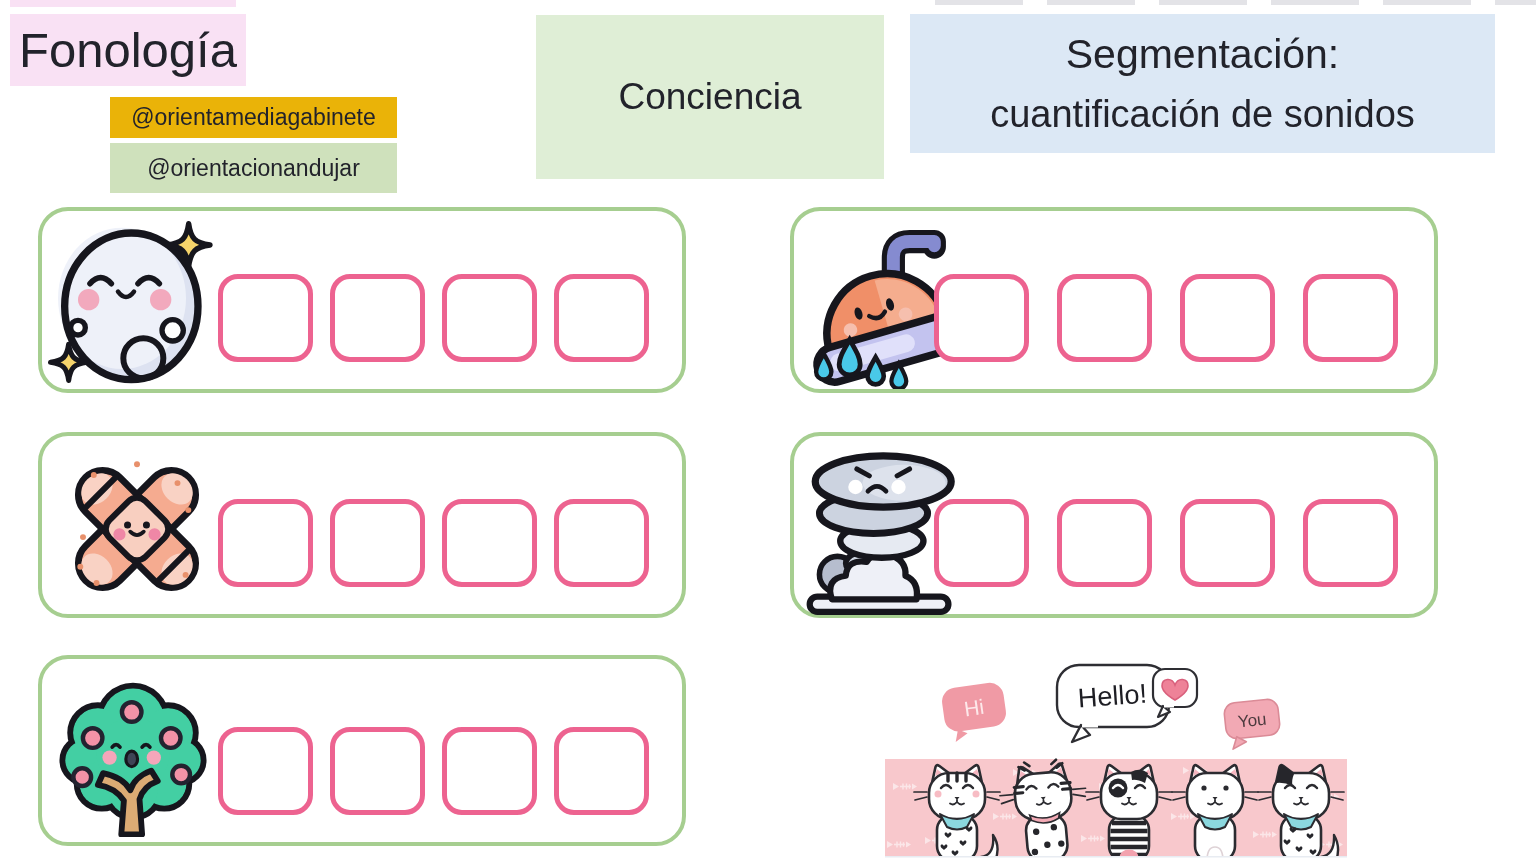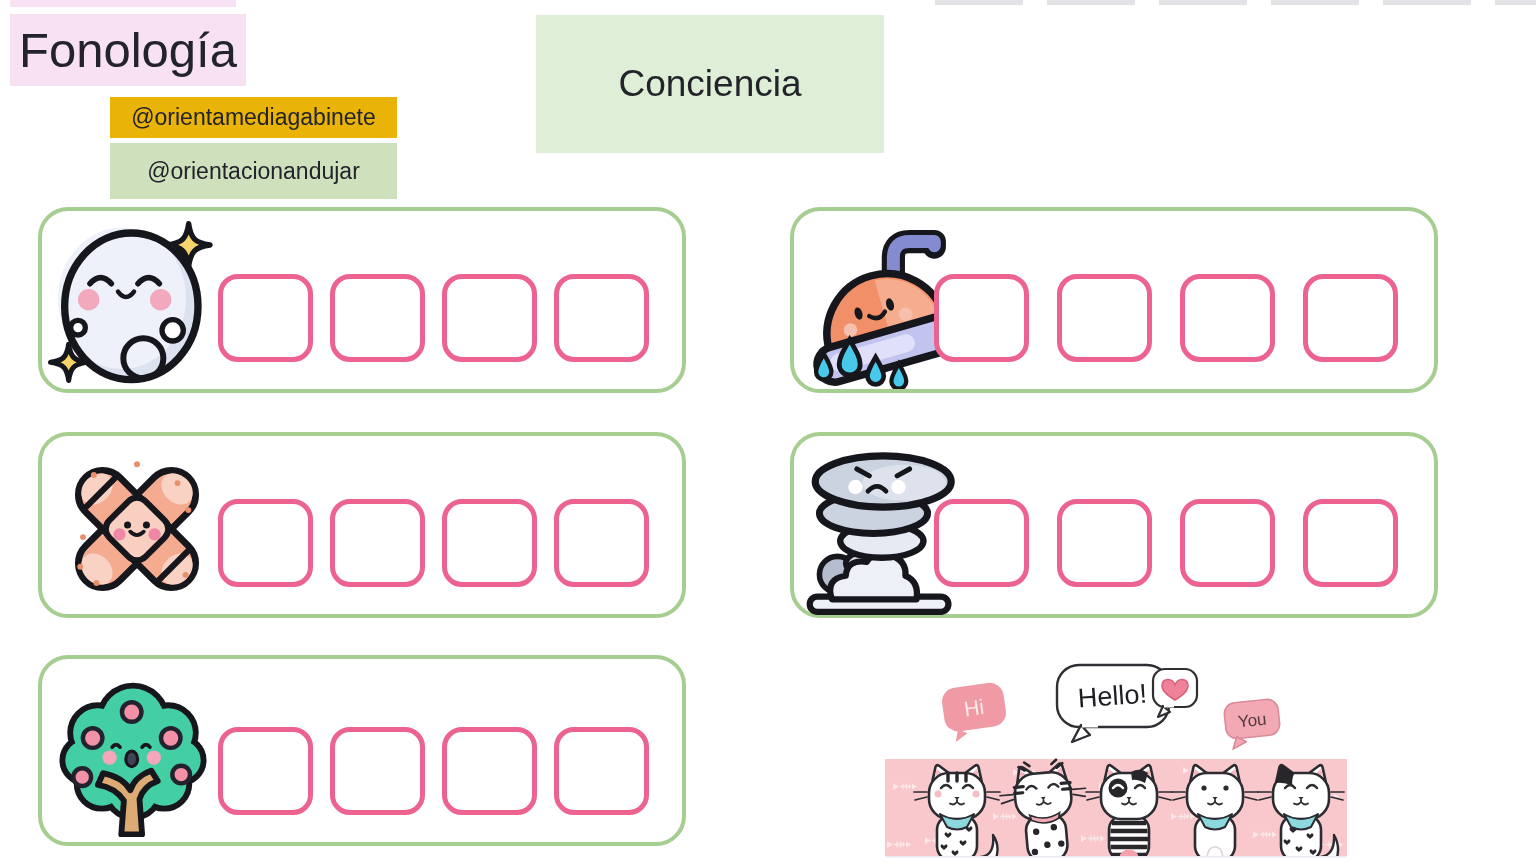--- a/index.html
+++ b/index.html
@@ -4,22 +4,22 @@
 <style>
   html,body{margin:0;padding:0;background:#fff;}
   #stage{position:relative;width:1536px;height:864px;background:#ffffff;overflow:hidden;
          font-family:"Liberation Sans",sans-serif;color:#22232b;}
   .abs{position:absolute;}
   
   .hbox{display:flex;align-items:center;justify-content:center;text-align:center;}
   #title-box{left:10px;top:14px;width:236px;height:72px;background:#f9e1f4;font-size:49px;}
   #top-sliver{left:10px;top:0;width:226px;height:7px;background:#f9e1f4;}
   #handle-pink{left:110px;top:97px;width:287px;height:41px;background:#eab308;font-size:23px;}
-  #handle-green{left:110px;top:143px;width:287px;height:56px;background:#cfe1bc;font-size:23px;}
-  #topic-box{left:536px;top:15px;width:348px;height:138px;background:#dfeed6;font-size:37px;
+  #handle-green{left:110px;top:143px;width:287px;height:50px;background:#cfe1bc;font-size:23px;}
+  #topic-box{left:536px;top:15px;width:348px;height:164px;background:#dfeed6;font-size:37px;
              flex-direction:column;line-height:1.62;}
   #activity-box{left:910px;top:14px;width:585px;height:139px;background:#dce8f5;
                 flex-direction:column;line-height:1.5;}
   #activity-box .l1{font-size:41px;}
   #activity-box .l2{font-size:38px;}
   #strip-top{left:935px;top:0;width:601px;height:5px;
      background:repeating-linear-gradient(90deg,#e3e3e7 0 88px,#ffffff 88px 112px);}
   
   .card{position:absolute;background:#fff;border:4px solid #a6ce90;border-radius:30px;box-sizing:border-box;}
   .c-l{left:38px;width:648px;height:186px;}
@@ -42,20 +42,24 @@
 <div id="stage">
 
   <div class="abs" id="top-sliver"></div>
   <div class="abs" id="strip-top"></div>
   <div class="abs hbox" id="title-box">Fonología</div>
   <div class="abs hbox" id="handle-pink">@orientamediagabinete</div>
   <div class="abs hbox" id="handle-green">@orientacionandujar</div>
   <div class="abs hbox" id="topic-box">
     <span>Conciencia</span>
   </div>
+  <div class="abs hbox" id="activity-box">
+    <span class="l1">Segmentación:</span>
+    <span class="l2">cuantificación de sonidos</span>
+  </div>
 
   <div class="card c-l" id="card-moon">
     <div class="iconwrap" style="left:6px;top:10px;">
       <svg width="172" height="168" viewBox="0 0 122 126">
         <ellipse cx="59" cy="64" rx="50" ry="55" fill="#dde2f1"></ellipse>
         <ellipse cx="52" cy="58" rx="48" ry="53" fill="#eef1f9"></ellipse>
         <ellipse cx="59" cy="64" rx="50" ry="55" fill="none" stroke="#16161d" stroke-width="5.5"></ellipse>
         <path d="M28 47 q8 -9 16 0" fill="none" stroke="#16161d" stroke-width="4.2" stroke-linecap="round"></path>
         <path d="M64 47 q8 -9 16 0" fill="none" stroke="#16161d" stroke-width="4.2" stroke-linecap="round"></path>
         <circle cx="27" cy="59" r="8" fill="#f2a9bd"></circle>

